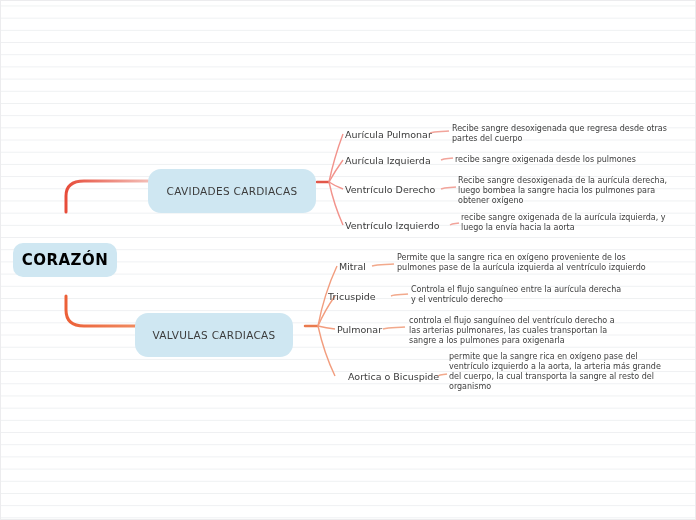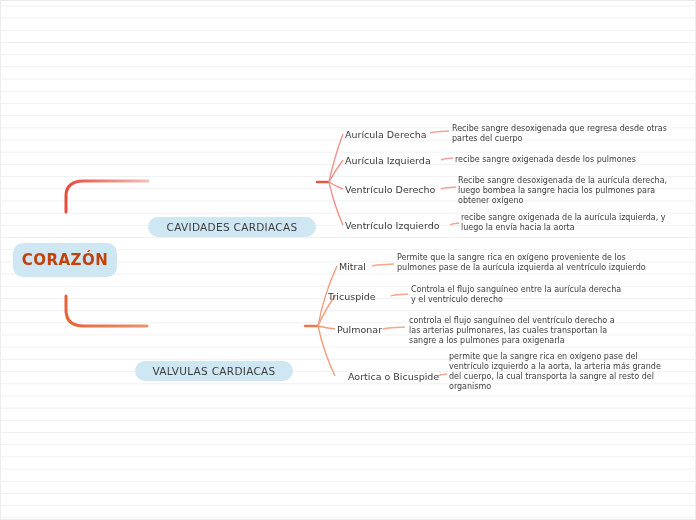--- a/index.html
+++ b/index.html
@@ -20,27 +20,26 @@
     background:#cfe7f2;
     color:#3f3a36;
     display:flex;align-items:center;justify-content:center;
     box-sizing:border-box;
     cursor:default;
   }
   .root-node{
     left:13px;top:243px;width:104px;height:34px;
     border-radius:10px;
     font-size:15px;font-weight:bold;letter-spacing:0.5px;
-    color:#c2410c;
+    color:#000000;
   }
   .branch-node{
-    height:20px;border-radius:13px;
+    height:44px;border-radius:13px;
     font-size:10.5px;letter-spacing:0.3px;
     color:#3c3c3c;
-    margin-top:48px;
   }
   .branch-cavidades{left:148px;top:169px;width:168px;}
   .branch-valvulas{left:135px;top:313px;width:158px;}
   .topic-label{
     position:absolute;
     font-size:9.5px;color:#3b3b3b;
     white-space:nowrap;line-height:11px;
   }
   .desc{
     position:absolute;
@@ -97,21 +96,21 @@
     <path d="M 391,296 C 396,294 402,295 408,294" stroke-width="1.4" stroke="#f2a98c"></path>
     <path d="M 383,329 C 390,327 398,328 405,327" stroke-width="1.4" stroke="#f2a98c"></path>
     <path d="M 438,376 C 441,374 444,375 447,374" stroke-width="1.4" stroke="#f2a98c"></path>
   </svg>
 
   <div class="node root-node">CORAZÓN</div>
 
   <div class="node branch-node branch-cavidades">CAVIDADES CARDIACAS</div>
   <div class="node branch-node branch-valvulas">VALVULAS CARDIACAS</div>
 
-  <div class="topic-label" style="left:345px;top:129px">Aurícula Derecha</div>
+  <div class="topic-label" style="left:345px;top:129px">Aurícula Pulmonar</div>
   <div class="topic-label" style="left:345px;top:155px">Aurícula Izquierda</div>
   <div class="topic-label" style="left:345px;top:184px">Ventrículo Derecho</div>
   <div class="topic-label" style="left:345px;top:220px">Ventrículo Izquierdo</div>
 
   <div class="desc" style="left:452px;top:124px;width:238px">Recibe sangre desoxigenada que regresa desde otras
 partes del cuerpo</div>
   <div class="desc" style="left:455px;top:155px;width:238px">recibe sangre oxigenada desde los pulmones</div>
   <div class="desc" style="left:458px;top:176px;width:236px">Recibe sangre desoxigenada de la aurícula derecha,
 luego bombea la sangre hacia los pulmones para
 obtener oxígeno</div>

